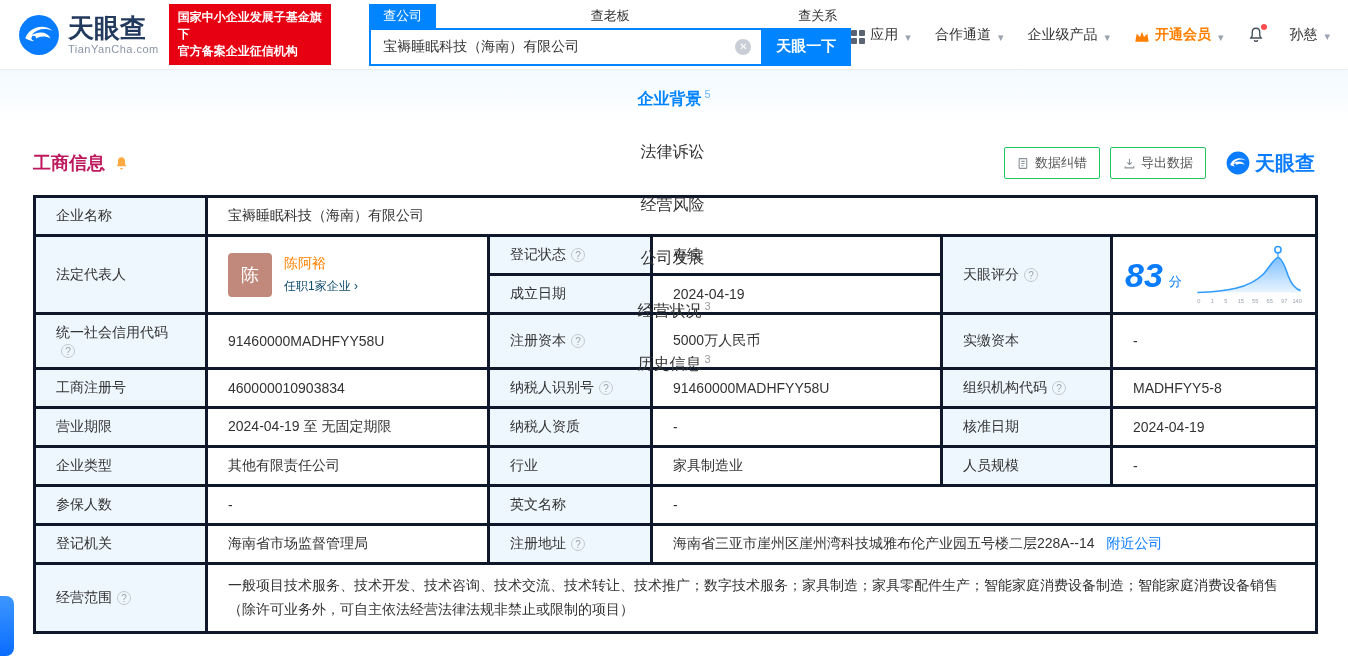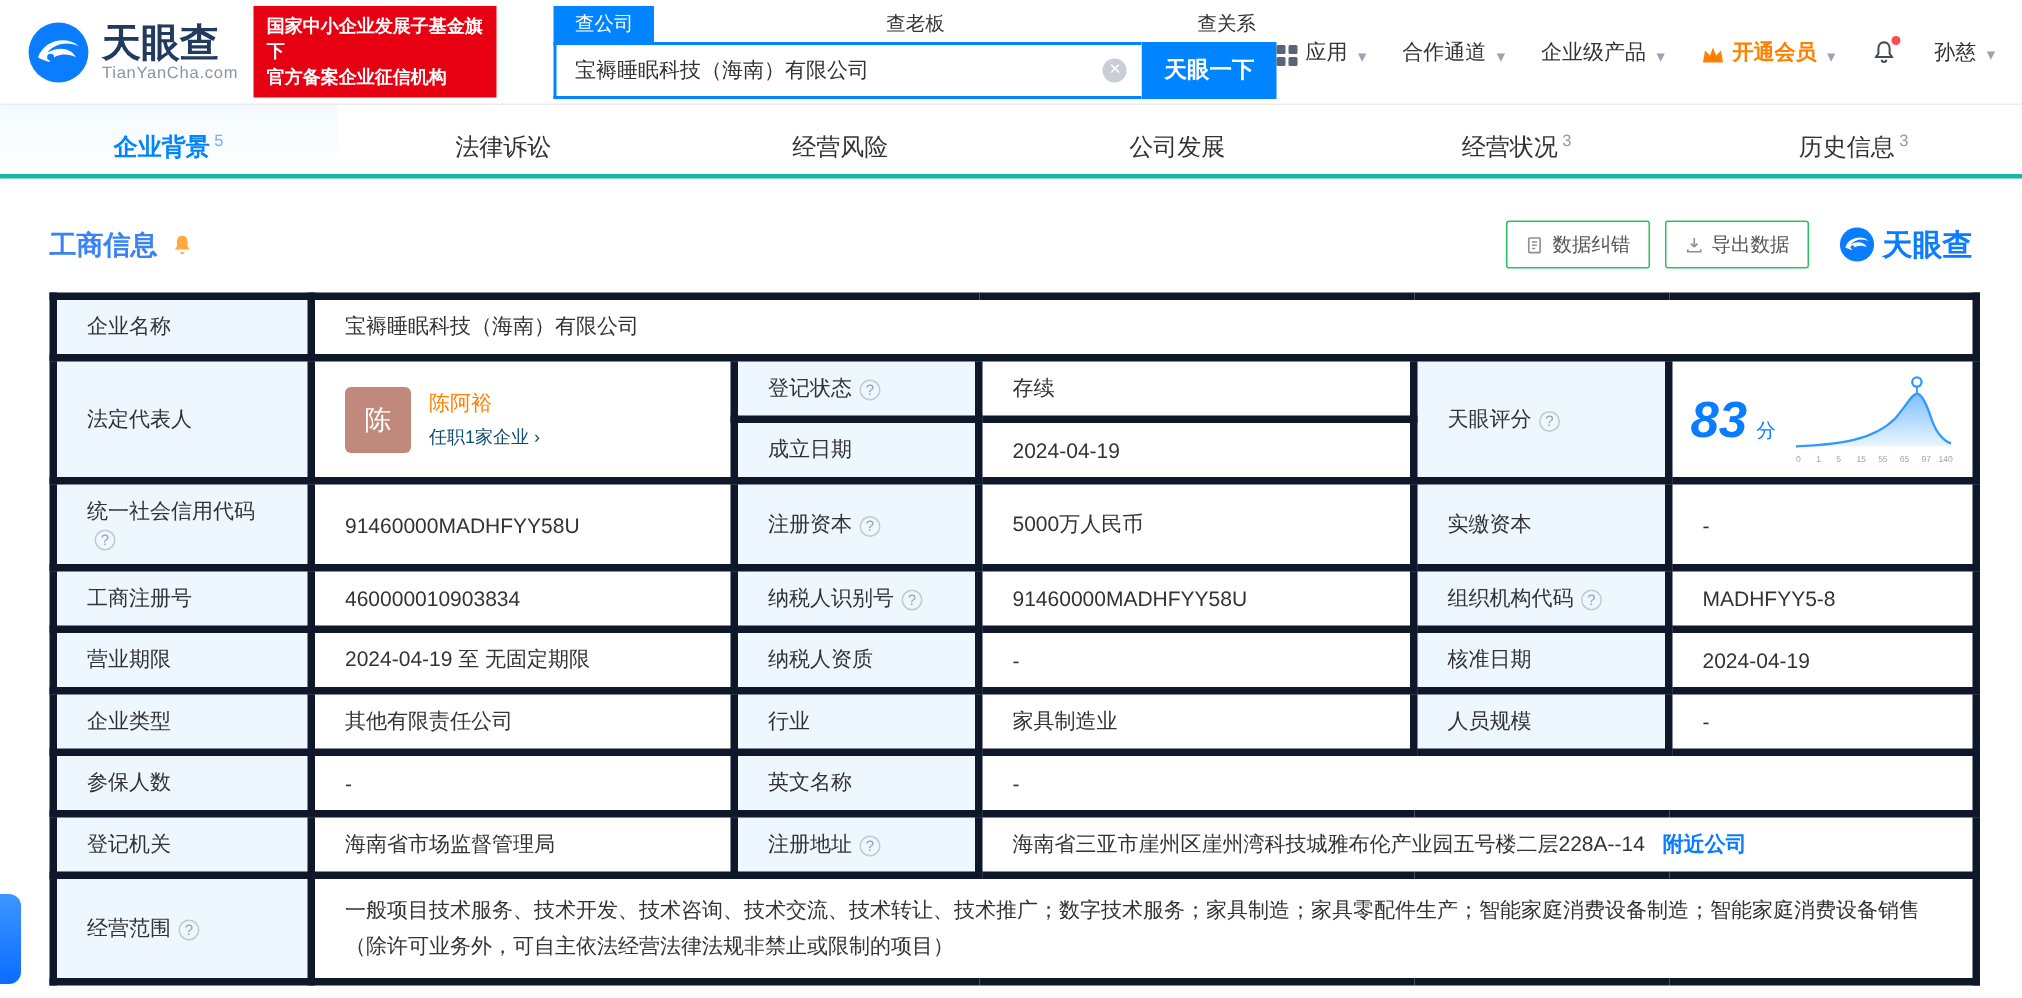--- a/index.html
+++ b/index.html
@@ -34,48 +34,48 @@
   .top-nav { margin-left: auto; display: flex; align-items: center; gap: 24px; font-size: 14px; white-space: nowrap; }
   .nav-item { display: inline-flex; align-items: flex-end; gap: 5px; cursor: pointer; color: #333; }
   .caret::after { content: "▾"; color: #9aa3af; font-size: 11px; margin-left: 2px; }
   .grid-icon { display: inline-grid; grid-template-columns: 6px 6px; grid-gap: 2px; }
   .grid-icon i { width: 6px; height: 6px; background: #5a6475; border-radius: 1px; }
   .vip { color: #ff8000; font-weight: bold; }
   .bell-wrap { position: relative; cursor: pointer; display: inline-flex; }
   .bell-dot { position: absolute; top: -2px; right: -2px; width: 6px; height: 6px; border-radius: 50%; background: #ff4d4f; }
   .user { display: inline-flex; align-items: center; cursor: pointer; }
   
-  .tabbar { display: flex; height: 49px; border-bottom: 3px solid #14b8a6; background: #fff; box-shadow: 0 2px 4px rgba(0,0,0,.03); }
+  .tabbar { display: flex; height: 49px; border-bottom: 6px solid #14b8a6; background: #fff; box-shadow: 0 2px 4px rgba(0,0,0,.03); flex-direction: column; }
   .tab { flex: 1; text-align: center; line-height: 49px; font-size: 16px; color: #333; cursor: pointer; position: relative; }
   .tab.active { color: #0084ff; font-weight: bold; background: linear-gradient(180deg, #f3faff, #ffffff); }
   .cnt { font-size: 11px; color: #999; margin-left: 3px; vertical-align: 6px; font-weight: normal; }
   .tab.active .cnt { color: #6db4f5; }
   
   .section-head { display: flex; align-items: center; padding: 28px 33px 16px; }
-  .section-head h2 { margin: 0; font-size: 18px; font-weight: bold; color: #3b82f6; }
+  .section-head h2 { margin: 0; font-size: 18px; font-weight: bold; color: #be185d; }
   .alarm { margin-left: 8px; display: inline-flex; cursor: pointer; }
   .head-actions { margin-left: auto; display: flex; align-items: center; }
   .hbtn { display: inline-flex; align-items: center; gap: 5px; padding: 6px 12px; border: 1px solid #22c55e;
     background: #fff; border-radius: 2px; font-size: 13px; color: #555; cursor: pointer; margin-left: 10px; font-family: inherit; }
   .brand { display: flex; align-items: center; gap: 5px; margin-left: 20px; color: #0a7cff; font-size: 20px; font-weight: bold; }
   
   table.info { margin: 0 33px; border-collapse: collapse; table-layout: fixed; width: 1282px; }
-  table.info td { border: 5px solid #0f172a; padding: 9px 20px; font-size: 14px; color: #333; vertical-align: middle; }
+  table.info td { border: 3px solid #0f172a; padding: 9px 20px; font-size: 14px; color: #333; vertical-align: middle; }
   td.lbl { background: #eef6fe; }
   .help { display: inline-block; width: 14px; height: 14px; border: 1px solid #c3c9d2; border-radius: 50%;
     color: #9aa3af; font-size: 10px; line-height: 13px; text-align: center; margin-left: 5px; cursor: pointer; }
   .help::after { content: "?"; }
   .green { color: #00b365; }
   .rep { display: flex; gap: 12px; align-items: center; }
   .avatar { width: 44px; height: 44px; border-radius: 4px; background: #c1897c; color: #fff;
     font-size: 18px; display: flex; align-items: center; justify-content: center; cursor: pointer; flex: none; }
   .rep-name { color: #ff8000; cursor: pointer; display: block; }
   .rep-note { color: #0c4a6e; font-size: 12px; cursor: pointer; display: block; margin-top: 5px; }
   .rep-note::after { content: " ›"; }
-  .addr-link { color: #0a7cff; cursor: pointer; margin-left: 8px; white-space: nowrap; font-weight: bold; }
+  .addr-link { color: #0a7cff; cursor: pointer; margin-left: 8px; white-space: nowrap; }
   .score-cell-inner { display: flex; align-items: center; gap: 6px; }
   .score-num { font-size: 34px; font-weight: bold; font-style: italic; color: #0a7cff; line-height: 1; }
   .score-unit { font-size: 13px; color: #0a7cff; margin-top: 14px; }
   .score-chart { margin-left: auto; }
   tr.scope-row td { line-height: 1.7; }
   
   .floating-tab { position: fixed; left: 0; top: 596px; width: 14px; height: 60px;
     background: linear-gradient(180deg, #3d97ff, #0a6cff); border-radius: 0 8px 8px 0; cursor: pointer; }
 </style>
 </head>

